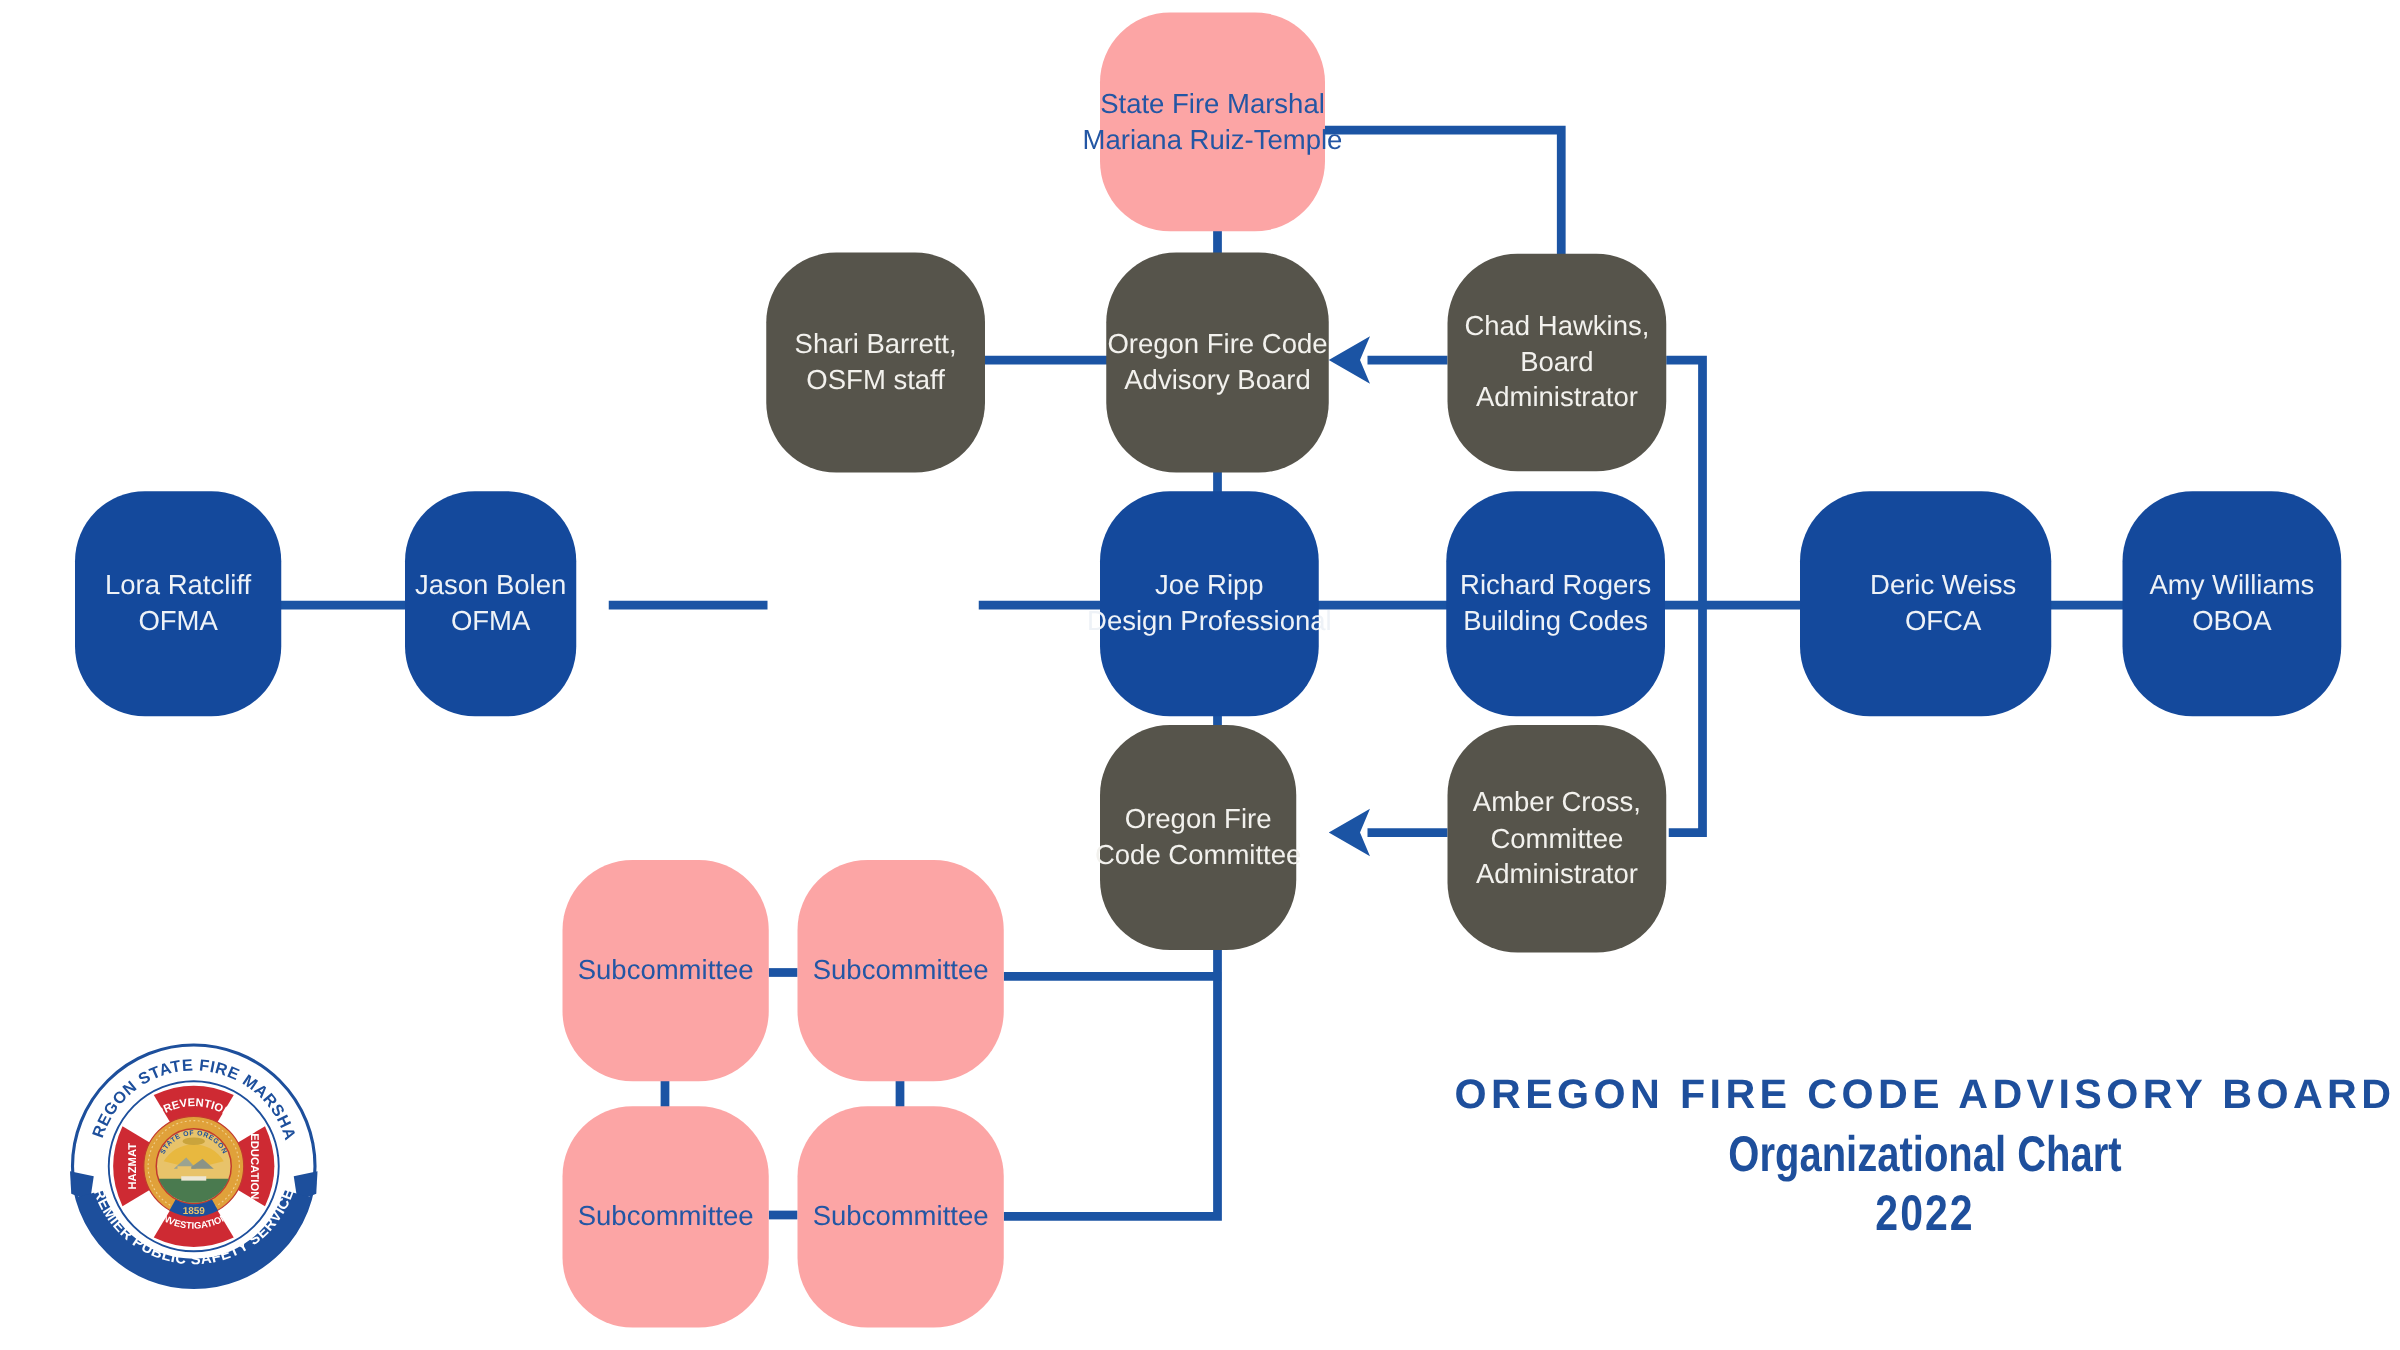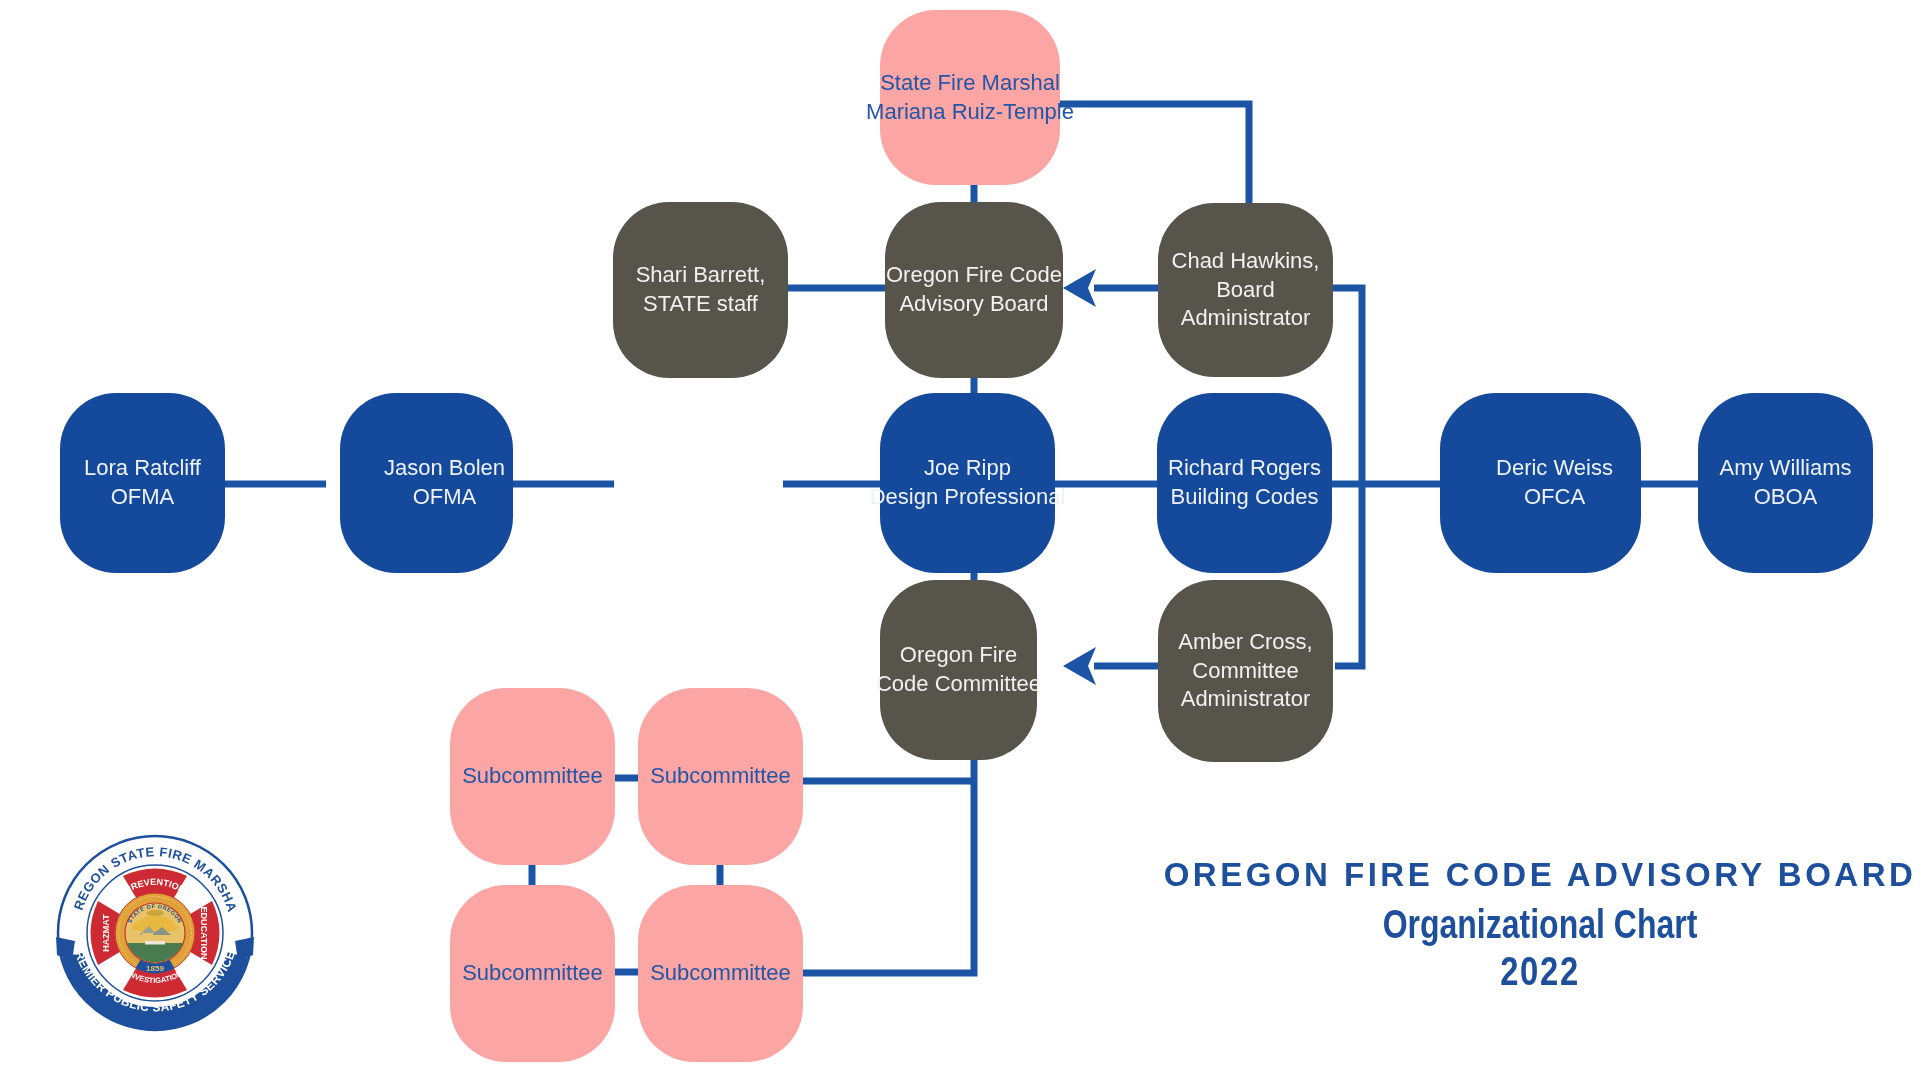--- a/index.html
+++ b/index.html
@@ -72,40 +72,40 @@
     <polygon points="1063,666 1096,647 1088,666 1096,685" fill="#1b54a4"></polygon>
   </svg>
 
   <div class="node node-light" style="left:880px;top:10px;width:180px;height:175px;">
     <div class="ln">State Fire Marshal</div>
     <div class="ln">Mariana Ruiz-Temple</div>
   </div>
 
   <div class="node node-dark" style="left:613px;top:202px;width:175px;height:176px;">
     <div class="ln">Shari Barrett,</div>
-    <div class="ln">STATE staff</div>
+    <div class="ln">OSFM staff</div>
   </div>
 
   <div class="node node-dark" style="left:885px;top:202px;width:178px;height:176px;text-align:right;">
     <div class="ln">Oregon Fire Code</div>
     <div class="ln">Advisory Board</div>
   </div>
 
   <div class="node node-dark" style="left:1158px;top:203px;width:175px;height:174px;">
     <div class="ln">Chad Hawkins,</div>
     <div class="ln">Board</div>
     <div class="ln">Administrator</div>
   </div>
 
   <div class="node node-blue" style="left:60px;top:393px;width:165px;height:180px;text-align:center;">
     <div class="ln">Lora Ratcliff</div>
     <div class="ln">OFMA</div>
   </div>
 
-  <div class="node node-blue" style="left:340px;top:393px;width:137px;height:180px;padding-left:36px;">
+  <div class="node node-blue" style="left:324px;top:393px;width:137px;height:180px;">
     <div class="ln">Jason Bolen</div>
     <div class="ln">OFMA</div>
   </div>
 
 
   <div class="node node-blue" style="left:880px;top:393px;width:175px;height:180px;">
     <div class="ln">Joe Ripp</div>
     <div class="ln">Design Professional</div>
   </div>
 

